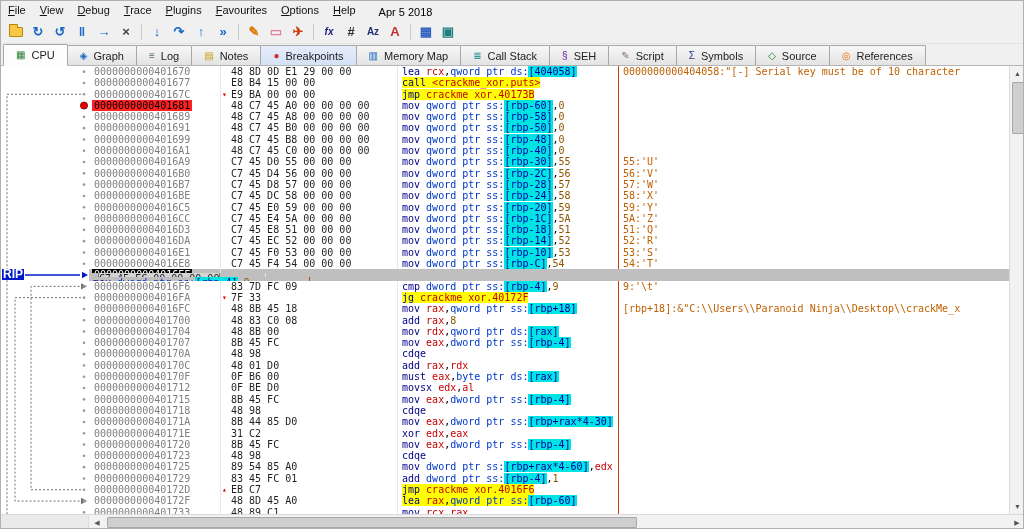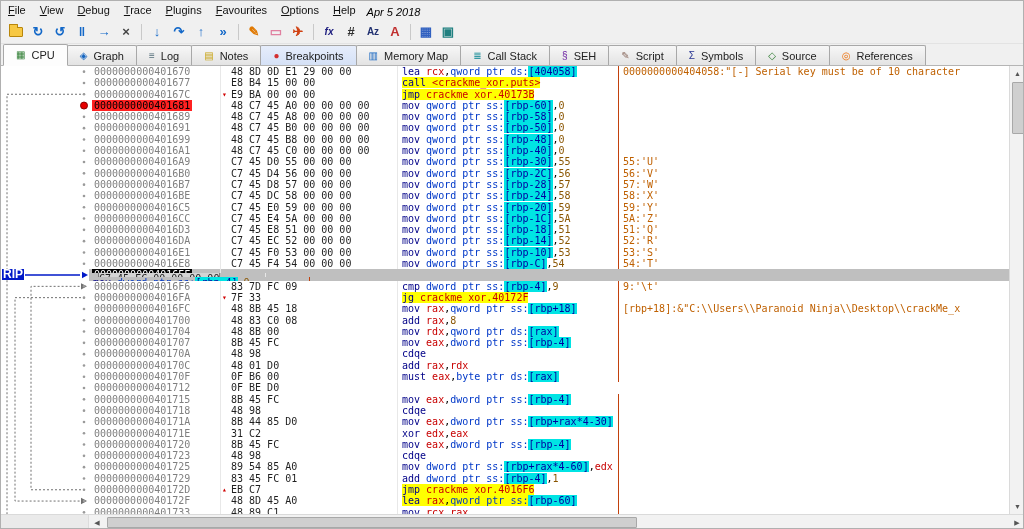--- a/index.html
+++ b/index.html
@@ -3,21 +3,21 @@
 <meta charset="utf-8">
 <style>
   *{box-sizing:border-box;margin:0;padding:0;}
   body{margin:0;background:#9a9a9a;}
   .app{position:relative;width:1024px;height:529px;background:#fca5a5;font-family:"Liberation Sans",sans-serif;overflow:hidden;border:1px solid #b0b0b0;}
   
   .menubar{position:absolute;top:0;left:0;right:0;height:19px;display:flex;align-items:center;background:#f0f0f0;font-size:11px;color:#101010;}
   .menu-items{display:flex;height:100%;}
   .menu-item{display:inline-block;padding:3px 7px 0 7px;cursor:default;}
   .menu-item::first-letter{text-decoration:underline;}
-  .menu-date{margin-left:4px;padding-top:3px;color:#000;font-style:italic;}
+  .menu-date{margin-left:16px;padding-top:3px;color:#000;}
   
   .toolbar{position:absolute;top:19px;left:0;right:0;height:24px;display:flex;align-items:center;padding-left:4px;background:#f0f0f0;border-bottom:1px solid #e3e3e3;}
   .tbtn{width:22px;height:20px;display:flex;align-items:center;justify-content:center;border-radius:2px;}
   .ticon{font-size:13px;line-height:1;font-weight:bold;}
   .icon-folder{width:14px;height:10px;background:#f7c843;border:1px solid #b8860b;border-radius:1px;position:relative;}
   .icon-folder::before{content:"";position:absolute;top:-4px;left:-1px;width:7px;height:3px;background:#f7c843;border:1px solid #b8860b;border-bottom:none;border-radius:1px 1px 0 0;}
   .tsep{width:1px;height:16px;background:#c9c9c9;margin:0 4px;}
   
   .tabbar{position:absolute;top:43px;left:0;right:0;height:22px;display:flex;align-items:flex-end;background:#f0f0f0;border-bottom:1px solid #b5b5b5;padding-left:2px;}
   .tab{display:flex;align-items:center;gap:6px;height:20px;padding:0 12px;font-size:11px;color:#222;background:linear-gradient(#f7f7f7,#e3e3e3);border:1px solid #a8a8a8;border-bottom:none;border-radius:2px 2px 0 0;margin-right:-1px;position:relative;cursor:default;}
@@ -268,21 +268,21 @@
         <div class="drow rip-row"><div class="c-addr"><span class="addr ripaddr">00000000004016EF</span></div><div class="c-bytes"><span class="bytes ripbytes">C7 45 FC 00 00 00 00</span></div><div class="c-instr"><span><span class="t-mn">mov </span><span class="t-kw">dword ptr ss:</span><span class="t-mem">[rbp-4]</span><span class="t-pl">,</span><span class="t-imm">0</span></span></div><div class="c-comm"></div></div>
         <div class="drow"><div class="c-addr"><span class="addr">00000000004016F6</span></div><div class="c-bytes"><span class="bytes">83 7D FC 09</span></div><div class="c-instr"><span><span class="t-mn">cmp </span><span class="t-kw">dword ptr ss:</span><span class="t-mem">[rbp-4]</span><span class="t-pl">,</span><span class="t-imm">9</span></span></div><div class="c-comm">9:'\t'</div></div>
         <div class="drow"><div class="c-addr"><span class="addr">00000000004016FA</span></div><div class="c-bytes"><span class="jmark">▾</span><span class="bytes">7F 33</span></div><div class="c-instr"><span class="hl-y"><span class="t-mn">jg </span><span class="t-sym">crackme_xor.40172F</span></span></div><div class="c-comm"></div></div>
         <div class="drow"><div class="c-addr"><span class="addr">00000000004016FC</span></div><div class="c-bytes"><span class="bytes">48 8B 45 18</span></div><div class="c-instr"><span><span class="t-mn">mov </span><span class="t-reg">rax</span><span class="t-pl">,</span><span class="t-kw">qword ptr ss:</span><span class="t-mem">[rbp+18]</span></span></div><div class="c-comm">[rbp+18]:&amp;"C:\\Users\\Paranoid Ninja\\Desktop\\crackMe_x</div></div>
         <div class="drow"><div class="c-addr"><span class="addr">0000000000401700</span></div><div class="c-bytes"><span class="bytes">48 83 C0 08</span></div><div class="c-instr"><span><span class="t-mn">add </span><span class="t-reg">rax</span><span class="t-pl">,</span><span class="t-imm">8</span></span></div><div class="c-comm"></div></div>
         <div class="drow"><div class="c-addr"><span class="addr">0000000000401704</span></div><div class="c-bytes"><span class="bytes">48 8B 00</span></div><div class="c-instr"><span><span class="t-mn">mov </span><span class="t-reg">rdx</span><span class="t-pl">,</span><span class="t-kw">qword ptr ds:</span><span class="t-mem">[rax]</span></span></div><div class="c-comm"></div></div>
         <div class="drow"><div class="c-addr"><span class="addr">0000000000401707</span></div><div class="c-bytes"><span class="bytes">8B 45 FC</span></div><div class="c-instr"><span><span class="t-mn">mov </span><span class="t-reg">eax</span><span class="t-pl">,</span><span class="t-kw">dword ptr ss:</span><span class="t-mem">[rbp-4]</span></span></div><div class="c-comm"></div></div>
         <div class="drow"><div class="c-addr"><span class="addr">000000000040170A</span></div><div class="c-bytes"><span class="bytes">48 98</span></div><div class="c-instr"><span><span class="t-mn">cdqe</span></span></div><div class="c-comm"></div></div>
         <div class="drow"><div class="c-addr"><span class="addr">000000000040170C</span></div><div class="c-bytes"><span class="bytes">48 01 D0</span></div><div class="c-instr"><span><span class="t-mn">add </span><span class="t-reg">rax</span><span class="t-pl">,</span><span class="t-reg">rdx</span></span></div><div class="c-comm"></div></div>
         <div class="drow"><div class="c-addr"><span class="addr">000000000040170F</span></div><div class="c-bytes"><span class="bytes">0F B6 00</span></div><div class="c-instr"><span><span class="t-mn">must </span><span class="t-reg">eax</span><span class="t-pl">,</span><span class="t-kw">byte ptr ds:</span><span class="t-mem">[rax]</span></span></div><div class="c-comm"></div></div>
-        <div class="drow"><div class="c-addr"><span class="addr">0000000000401712</span></div><div class="c-bytes"><span class="bytes">0F BE D0</span></div><div class="c-comm"></div></div>
+        <div class="drow"><div class="c-addr"><span class="addr">0000000000401712</span></div><div class="c-bytes"><span class="bytes">0F BE D0</span></div><div class="c-instr"><span><span class="t-mn">movsx </span><span class="t-reg">edx</span><span class="t-pl">,</span><span class="t-reg">al</span></span></div><div class="c-comm"></div></div>
         <div class="drow"><div class="c-addr"><span class="addr">0000000000401715</span></div><div class="c-bytes"><span class="bytes">8B 45 FC</span></div><div class="c-instr"><span><span class="t-mn">mov </span><span class="t-reg">eax</span><span class="t-pl">,</span><span class="t-kw">dword ptr ss:</span><span class="t-mem">[rbp-4]</span></span></div><div class="c-comm"></div></div>
         <div class="drow"><div class="c-addr"><span class="addr">0000000000401718</span></div><div class="c-bytes"><span class="bytes">48 98</span></div><div class="c-instr"><span><span class="t-mn">cdqe</span></span></div><div class="c-comm"></div></div>
         <div class="drow"><div class="c-addr"><span class="addr">000000000040171A</span></div><div class="c-bytes"><span class="bytes">8B 44 85 D0</span></div><div class="c-instr"><span><span class="t-mn">mov </span><span class="t-reg">eax</span><span class="t-pl">,</span><span class="t-kw">dword ptr ss:</span><span class="t-mem">[rbp+rax*4-30]</span></span></div><div class="c-comm"></div></div>
         <div class="drow"><div class="c-addr"><span class="addr">000000000040171E</span></div><div class="c-bytes"><span class="bytes">31 C2</span></div><div class="c-instr"><span><span class="t-mn">xor </span><span class="t-reg">edx</span><span class="t-pl">,</span><span class="t-reg">eax</span></span></div><div class="c-comm"></div></div>
         <div class="drow"><div class="c-addr"><span class="addr">0000000000401720</span></div><div class="c-bytes"><span class="bytes">8B 45 FC</span></div><div class="c-instr"><span><span class="t-mn">mov </span><span class="t-reg">eax</span><span class="t-pl">,</span><span class="t-kw">dword ptr ss:</span><span class="t-mem">[rbp-4]</span></span></div><div class="c-comm"></div></div>
         <div class="drow"><div class="c-addr"><span class="addr">0000000000401723</span></div><div class="c-bytes"><span class="bytes">48 98</span></div><div class="c-instr"><span><span class="t-mn">cdqe</span></span></div><div class="c-comm"></div></div>
         <div class="drow"><div class="c-addr"><span class="addr">0000000000401725</span></div><div class="c-bytes"><span class="bytes">89 54 85 A0</span></div><div class="c-instr"><span><span class="t-mn">mov </span><span class="t-kw">dword ptr ss:</span><span class="t-mem">[rbp+rax*4-60]</span><span class="t-pl">,</span><span class="t-reg">edx</span></span></div><div class="c-comm"></div></div>
         <div class="drow"><div class="c-addr"><span class="addr">0000000000401729</span></div><div class="c-bytes"><span class="bytes">83 45 FC 01</span></div><div class="c-instr"><span><span class="t-mn">add </span><span class="t-kw">dword ptr ss:</span><span class="t-mem">[rbp-4]</span><span class="t-pl">,</span><span class="t-imm">1</span></span></div><div class="c-comm"></div></div>
         <div class="drow"><div class="c-addr"><span class="addr">000000000040172D</span></div><div class="c-bytes"><span class="jmark">▴</span><span class="bytes">EB C7</span></div><div class="c-instr"><span class="hl-y"><span class="t-mn">jmp </span><span class="t-sym">crackme_xor.4016F6</span></span></div><div class="c-comm"></div></div>
         <div class="drow"><div class="c-addr"><span class="addr">000000000040172F</span></div><div class="c-bytes"><span class="bytes">48 8D 45 A0</span></div><div class="c-instr"><span class="hl-y"><span class="t-mn">lea </span><span class="t-reg">rax</span><span class="t-pl">,</span><span class="t-kw">qword ptr ss:</span><span class="t-mem">[rbp-60]</span></span></div><div class="c-comm"></div></div>

